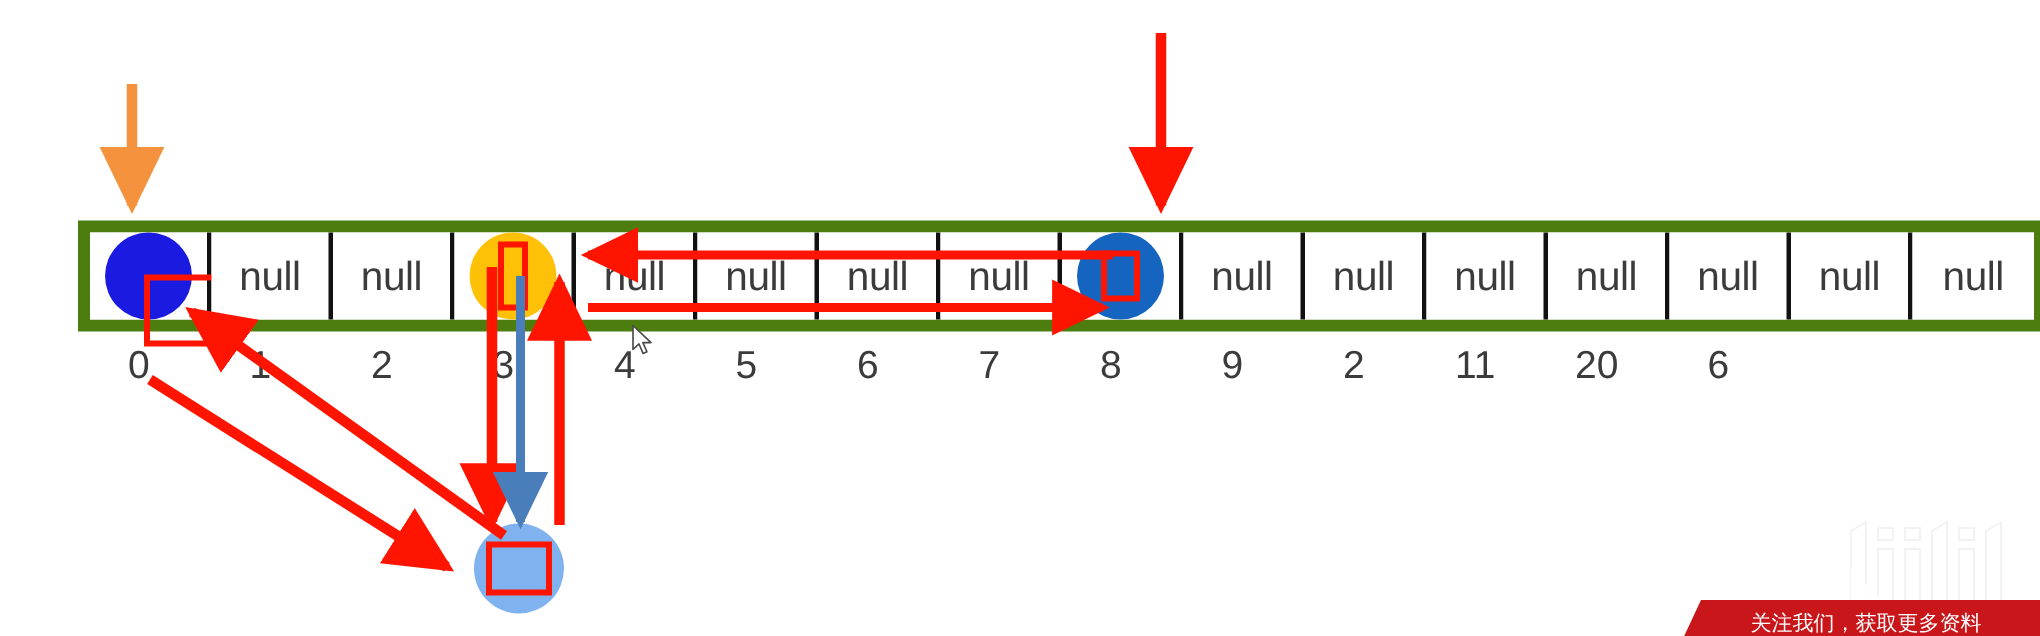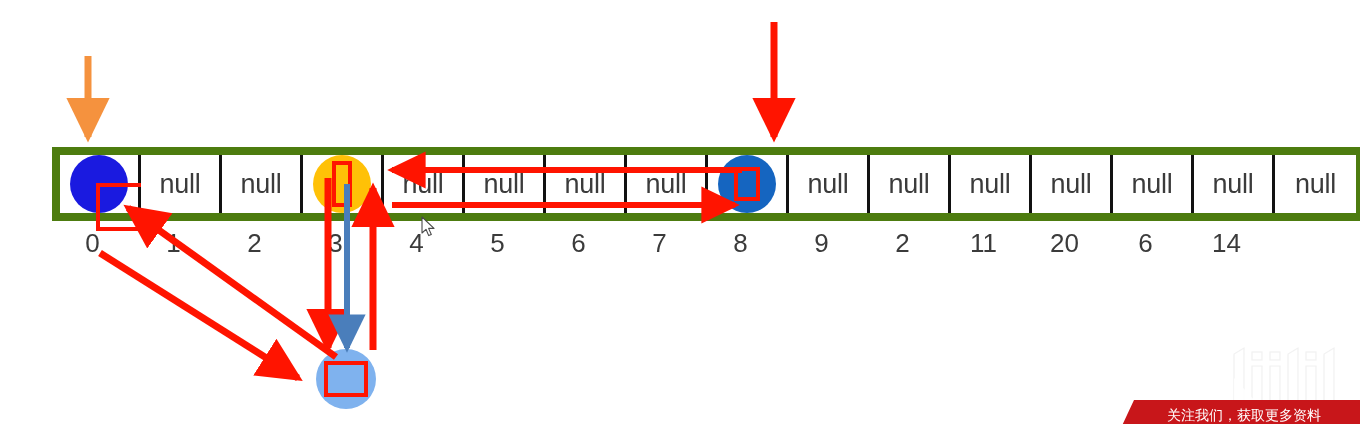--- a/index.html
+++ b/index.html
@@ -260,21 +260,20 @@
     <div class="index-label">4</div>
     <div class="index-label">5</div>
     <div class="index-label">6</div>
     <div class="index-label">7</div>
     <div class="index-label">8</div>
     <div class="index-label">9</div>
     <div class="index-label">2</div>
     <div class="index-label">11</div>
     <div class="index-label">20</div>
     <div class="index-label">6</div>
-    <div class="index-label">14</div>
   </div>
 
   <div id="detached-node">
     <div class="hl-box"></div>
   </div>
 
   <svg id="arrows" viewBox="0 0 1360 424" xmlns="http://www.w3.org/2000/svg">
     <defs>
       <marker id="ah-red" markerWidth="7" markerHeight="7" refX="5.6" refY="3.5" orient="auto">
         <path d="M0,0.4 L6.4,3.5 L0,6.6 z" fill="#FF1400"></path>

